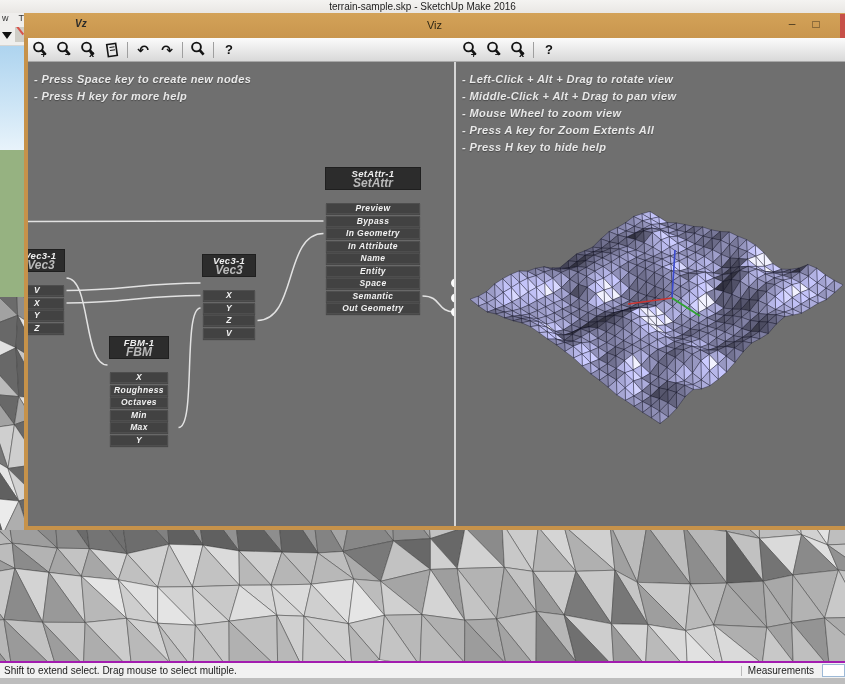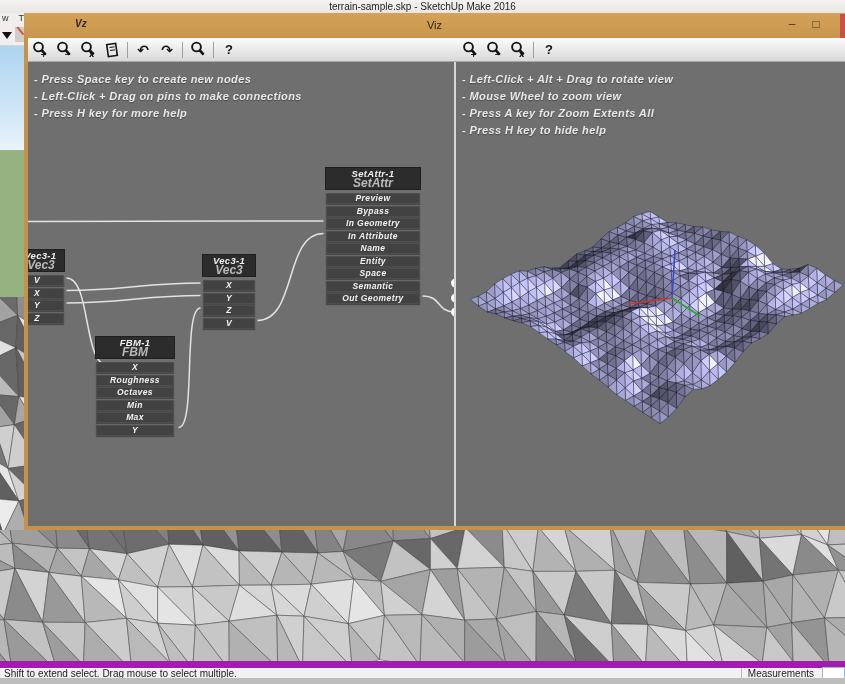--- a/index.html
+++ b/index.html
@@ -21,21 +21,21 @@
     overflow:hidden; }
   .pencil-frag:before { content:""; position:absolute; left:-3px; top:1px; width:14px; height:2px;
     background:#d9534a; transform:rotate(52deg); }
   .sky-frag { height:104px; background:linear-gradient(#aed4ef,#cfe6f6 60%,#e8f3fb); }
   .green-frag { height:147px; background:#96b281; }
   .mesh-strip-svg { display:block; }
 
   
   #bottom-terrain { position:absolute; left:0; top:530px; z-index:1; }
   .status-bar { position:absolute; left:0; top:661px; width:845px; height:17px; background:#f1f1f1;
-    border-top:7px solid #a21caf; z-index:6; display:flex; align-items:center; font-size:10px; color:#1c1c1c; }
+    border-top:2px solid #a21caf; z-index:6; display:flex; align-items:center; font-size:10px; color:#1c1c1c; }
   .status-hint { flex:1; padding-left:4px; white-space:nowrap; }
   .status-div { width:1px; height:10px; background:#b9b9b9; margin:0 6px; }
   .measure-label { font-size:10px; color:#1c1c1c; margin-right:8px; }
   .measure-input { width:23px; height:13px; border:1px solid #9db9d6; background:#fff; margin-right:0; }
   .taskbar-strip { position:absolute; left:0; top:678px; width:845px; height:6px; background:#bdbdbd; z-index:6; }
 
   
   .viz-window { position:absolute; left:24px; top:13px; width:821px; height:517px;
     background:#c6924a; padding:0 0 4px 4px; z-index:5; }
   .viz-titlebar { position:relative; height:25px; background:linear-gradient(#d3a258,#c9964e);
@@ -64,21 +64,21 @@
   .panel-right { flex:1; }
 
   .help-list { position:absolute; left:6px; top:9px; list-style:none; z-index:3; }
   .help-list li { font-size:11px; font-weight:bold; font-style:italic; letter-spacing:.4px;
     color:#e9e9e9; line-height:17px; white-space:nowrap; text-shadow:0 1px 1px rgba(0,0,0,.35); }
 
   
   #wires-svg { position:absolute; left:0; top:0; z-index:1; }
   .node { position:absolute; z-index:2; }
   .node-header { height:21px; background:#2c2c2c; box-shadow:0 0 0 1px #1f1f1f; text-align:center;
-    padding-top:1px; margin-bottom:4px; }
+    padding-top:1px; margin-bottom:14px; }
   .node-title { font-size:9.5px; font-weight:bold; font-style:italic; color:#efefef; letter-spacing:.3px; line-height:10px;}
   .node-subtitle { font-size:12px; font-weight:bold; font-style:italic; color:#b9b9b9; line-height:9px; }
   .node-row { position:relative; height:11px; margin-bottom:1.5px; background:#424242;
     box-shadow:inset 0 0 0 1px #4e4e4e,0 1px 1px rgba(0,0,0,.35);
     color:#f2f2f2; font-size:8.5px; font-weight:bold; font-style:italic; text-align:center;
     line-height:11px; letter-spacing:.4px; white-space:nowrap; }
 
   #terrain3d { position:absolute; left:0; top:0; z-index:1; }
 </style>
 </head>
@@ -433,21 +433,20 @@
             <path d="M38.5,241 C93.5,241 117.5,233.5 172.5,233.5" fill="none" stroke="#e2e2e2" stroke-width="1.5"></path>
             <path d="M150.5,365.5 C168.5,365.5 154.5,246 172.5,246" fill="none" stroke="#e2e2e2" stroke-width="1.5"></path>
             <path d="M229.5,258.5 C269.1,258.5 255.9,171.5 295.5,171.5" fill="none" stroke="#e2e2e2" stroke-width="1.5"></path>
             <path d="M394.5,234 C414.3,234 407.7,250 427.5,250" fill="none" stroke="#e2e2e2" stroke-width="1.5"></path>
             <circle cx="427.5" cy="221" r="4.5" fill="#fbfbfb"></circle>
             <circle cx="427.5" cy="236" r="4.5" fill="#fbfbfb"></circle>
             <circle cx="427.5" cy="250" r="4.5" fill="#fbfbfb"></circle>
           </svg>
         <ul class="help-list" id="left-help">
             <li>- Press Space key to create new nodes</li>
-            <li>- Left-Click + Drag on pins to make connections</li>
             <li>- Press H key for more help</li>
           </ul>
         <div id="nodes-layer">
             <div class="node" style="left: -18px; top: 188px; width: 54px;">
               <div class="node-header">
                 <div class="node-title">SVec3-1</div>
                 <div class="node-subtitle">SVec3</div>
               </div>
               <div class="node-row">V</div>
               <div class="node-row">X</div>
@@ -457,21 +456,21 @@
             <div class="node" style="left: 175px; top: 193px; width: 52px;">
               <div class="node-header">
                 <div class="node-title">Vec3-1</div>
                 <div class="node-subtitle">Vec3</div>
               </div>
               <div class="node-row">X</div>
               <div class="node-row">Y</div>
               <div class="node-row">Z</div>
               <div class="node-row">V</div>
             </div>
-            <div class="node" style="left: 68px; top: 275px; width: 78px;">
+            <div class="node" style="left: 82px; top: 275px; width: 58px;">
               <div class="node-header">
                 <div class="node-title">FBM-1</div>
                 <div class="node-subtitle">FBM</div>
               </div>
               <div class="node-row">X</div>
               <div class="node-row">Roughness</div>
               <div class="node-row">Octaves</div>
               <div class="node-row">Min</div>
               <div class="node-row">Max</div>
               <div class="node-row">Y</div>
@@ -1464,20 +1463,21 @@
             <polygon points="195.03305785123965,344.02440227242494 203.67561983471074,349.11087089111356 195.36363636363637,355.8125246628657" fill="rgb(142,142,181)" stroke="rgba(12,12,32,0.8)" stroke-width="0.45"></polygon>
             <polygon points="195.03305785123965,344.02440227242494 195.36363636363637,355.8125246628657 186.72727272727272,350.4504837222736" fill="rgb(127,127,162)" stroke="rgba(12,12,32,0.8)" stroke-width="0.45"></polygon>
             <polygon points="203.67561983471074,349.11087089111356 212.3181818181818,355.01862380114363 204,361.58765572710706" fill="rgb(153,153,195)" stroke="rgba(12,12,32,0.8)" stroke-width="0.45"></polygon>
             <polygon points="203.67561983471074,349.11087089111356 204,361.58765572710706 195.36363636363637,355.8125246628657" fill="rgb(138,138,176)" stroke="rgba(12,12,32,0.8)" stroke-width="0.45"></polygon>
             <line x1="216" y1="236" x2="219" y2="188" stroke="#3a49cc" stroke-width="1.6"></line>
             <line x1="216" y1="236" x2="172" y2="242" stroke="#cc3430" stroke-width="1.6"></line>
             <line x1="216" y1="236" x2="244" y2="254" stroke="#2fa22f" stroke-width="2"></line>
           </svg>
         <ul class="help-list" id="right-help">
             <li>- Left-Click + Alt + Drag to rotate view</li>
+            <li>- Middle-Click + Alt + Drag to pan view</li>
             <li>- Mouse Wheel to zoom view</li>
             <li>- Press A key for Zoom Extents All</li>
             <li>- Press H key to hide help</li>
           </ul>
       </div>
     </div>
   </div>
 </div>
 
 </body></html>

